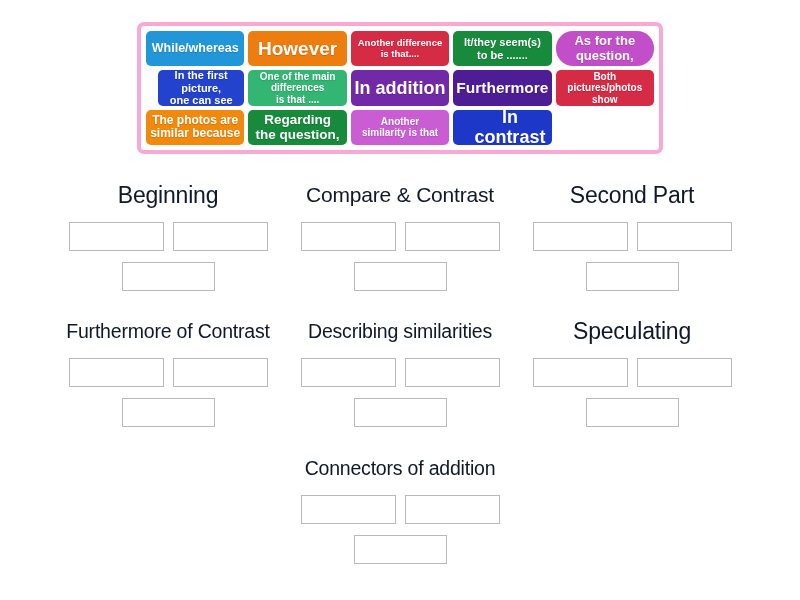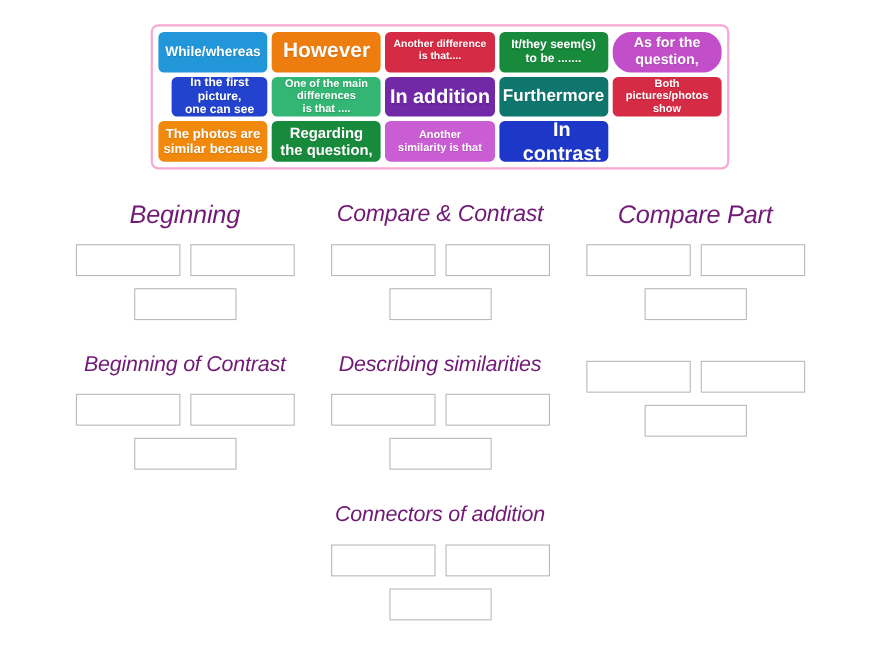--- a/index.html
+++ b/index.html
@@ -3,36 +3,36 @@
 <meta charset="utf-8">
 <style>
   html,body{margin:0;padding:0;background:#fff;}
   .stage{
     position:relative;width:800px;height:600px;background:#ffffff;overflow:hidden;
     font-family:"Liberation Sans", sans-serif;
   }
   
   .tray{
     position:absolute;left:137px;top:22px;width:526px;height:132px;
-    box-sizing:border-box;border:2px solid #f9a8d4;border-radius:7px;background:#fff;
+    box-sizing:border-box;border:4px solid #f9a8d4;border-radius:7px;background:#fff;
     padding:5px;display:grid;grid-template-columns:repeat(5,1fr);
     grid-template-rows:repeat(3,1fr);gap:4px;
   }
   .tile{
     border-radius:5px;display:flex;align-items:center;justify-content:center;
     color:#ffffff;font-weight:700;text-align:center;white-space:pre-line;
     line-height:1.15;padding:1px;overflow:hidden;cursor:grab;
     text-shadow:0 1px 1px rgba(0,0,0,0.15);
   }
   
   .group{
     position:absolute;width:232px;display:flex;flex-direction:column;align-items:center;
   }
   .group-title{
-    color:#701a75;line-height:30px;white-space:nowrap;letter-spacing:-0.2px;font-style:italic;
+    color:#0f172a;line-height:30px;white-space:nowrap;letter-spacing:-0.2px;
   }
   .hdr-lg{font-size:23px;}
   .hdr-md{font-size:21px;}
   .hdr-sm{font-size:19.5px;}
   .slots-row{display:flex;gap:9px;margin-top:12px;}
   .slot{
     width:95px;height:29px;box-sizing:border-box;border:1px solid #b9b9b9;background:#fff;
   }
   .slot.single{margin-top:11px;width:93px;}
   .g0{left:52px;top:180px;}
@@ -57,21 +57,21 @@
 to be .......</div>
     <div class="tile" style="font-size: 13px; background-color: rgb(194, 79, 201); border-radius: 17px;">As for the
 question,</div>
 
     <div class="tile" style="font-size: 11px; background-color: rgb(35, 66, 205); margin-left: 12px;">In the first picture,
 one can see</div>
     <div class="tile" style="font-size: 10px; background-color: rgb(51, 181, 115);">One of the main
 differences
 is that ....</div>
     <div class="tile" style="font-size: 18px; background-color: rgb(113, 41, 168);">In addition</div>
-    <div class="tile" style="font-size: 15.5px; background-color: #0f766e;">Furthermore</div>
+    <div class="tile" style="font-size: 15.5px; background-color: #4c1d95;">Furthermore</div>
 
     <div class="tile" style="font-size: 10px; background-color: rgb(213, 43, 69);">Both
 pictures/photos
 show</div>
     <div class="tile" style="font-size: 12px; background-color: rgb(240, 137, 12); text-align: center;">The photos are
 similar because</div>
     <div class="tile" style="font-size: 13.5px; background-color: rgb(24, 138, 60);">Regarding
 the question,</div>
     <div class="tile" style="font-size: 10px; background-color: rgb(203, 93, 212);">Another
 similarity is that</div>
@@ -90,47 +90,48 @@
   <div class="group g1">
     <div class="group-title hdr-md">Compare &amp; Contrast</div>
     <div class="slots-row">
       <div class="slot"></div>
       <div class="slot"></div>
     </div>
     <div class="slot single"></div>
   </div>
 
   <div class="group g2">
-    <div class="group-title hdr-lg">Compare Part</div>
+    <div class="group-title hdr-lg">Second Part</div>
     <div class="slots-row">
       <div class="slot"></div>
       <div class="slot"></div>
     </div>
     <div class="slot single"></div>
   </div>
 
   <div class="group g3">
-    <div class="group-title hdr-sm">Beginning of Contrast</div>
+    <div class="group-title hdr-sm">Furthermore of Contrast</div>
     <div class="slots-row">
       <div class="slot"></div>
       <div class="slot"></div>
     </div>
     <div class="slot single"></div>
   </div>
 
   <div class="group g4">
     <div class="group-title hdr-sm">Describing similarities</div>
     <div class="slots-row">
       <div class="slot"></div>
       <div class="slot"></div>
     </div>
     <div class="slot single"></div>
   </div>
 
   <div class="group g5">
+    <div class="group-title hdr-lg">Speculating</div>
     <div class="slots-row">
       <div class="slot"></div>
       <div class="slot"></div>
     </div>
     <div class="slot single"></div>
   </div>
 
   <div class="group g6">
     <div class="group-title hdr-sm">Connectors of addition</div>
     <div class="slots-row">

